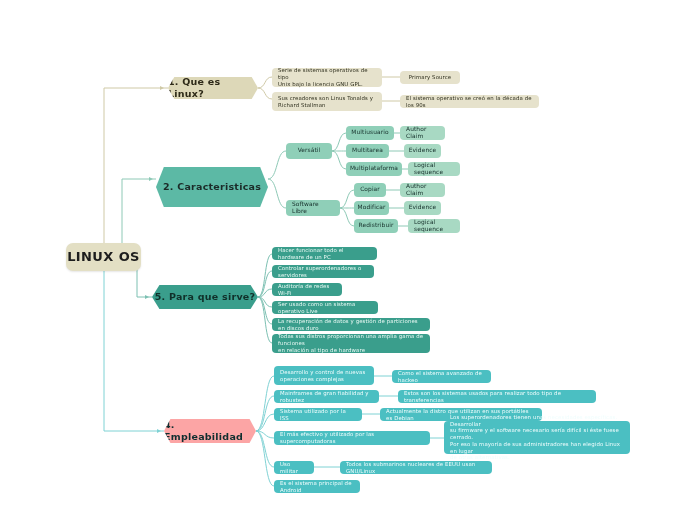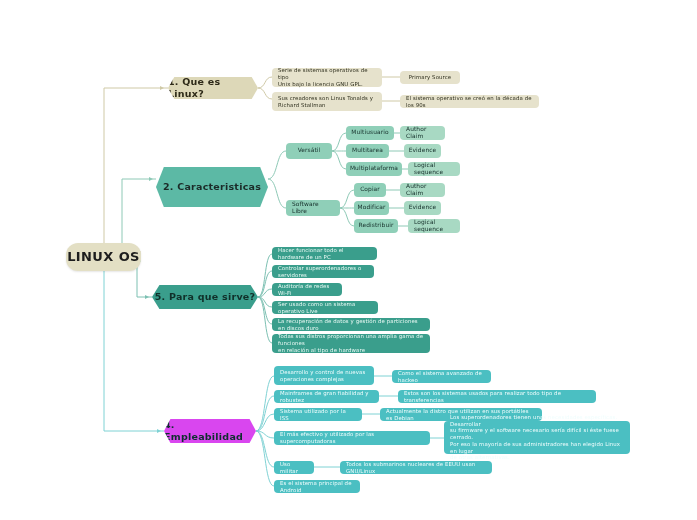--- a/index.html
+++ b/index.html
@@ -46,21 +46,21 @@
   }
 
   
   .rect {
     border-radius: 4px;
     padding: 3px 6px;
   }
 
   
   .root {
-    border-radius: 12px;
+    border-radius: 7px;
     font-weight: bold;
     font-size: 13px;
     letter-spacing: 0.4px;
     justify-content: center;
     color: #1d1d1d;
     box-shadow: 0 1px 2px rgba(0,0,0,0.10);
   }
 
   
   .branch {
@@ -246,21 +246,21 @@
     <span>Ser usado como un sistema operativo Live</span>
   </div>
   <div class="node rect fs6" style="left:272px; top:318px; width:158px; height:13px; background:#3a9e8c; color:#eafaf5;">
     <span>La recuperación de datos y gestión de particiones en discos duro</span>
   </div>
   <div class="node rect fs6" style="left:272px; top:334px; width:158px; height:19px; background:#3a9e8c; color:#eafaf5;">
     <span>Todas sus distros proporcionan una amplia gama de funciones
 en relación al tipo de hardware</span>
   </div>
 
-  <div class="node branch" style="left:164px; top:419px; width:92px; height:24px; background:#d946ef; color:#0f2e2f;">
+  <div class="node branch" style="left:164px; top:419px; width:92px; height:24px; background:#fca5a5; color:#0f2e2f;">
     <span>4. Empleabilidad</span>
   </div>
 
   <div class="node rect fs6" style="left:274px; top:366px; width:100px; height:19px; background:#4bbfc2; color:#f0fdfd;">
     <span>Desarrollo y control de nuevas
 operaciones complejas</span>
   </div>
   <div class="node rect fs6 t-center" style="left:392px; top:370px; width:99px; height:13px; background:#4bbfc2; color:#f0fdfd;">
     <span>Como el sistema avanzado  de hackeo</span>
   </div>

